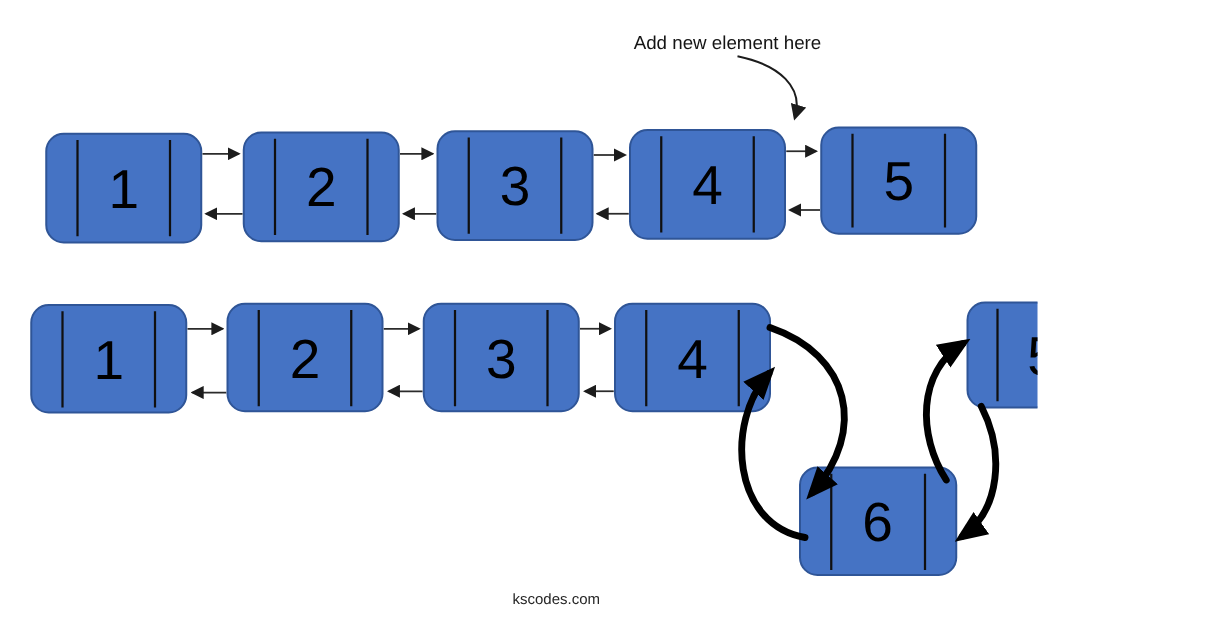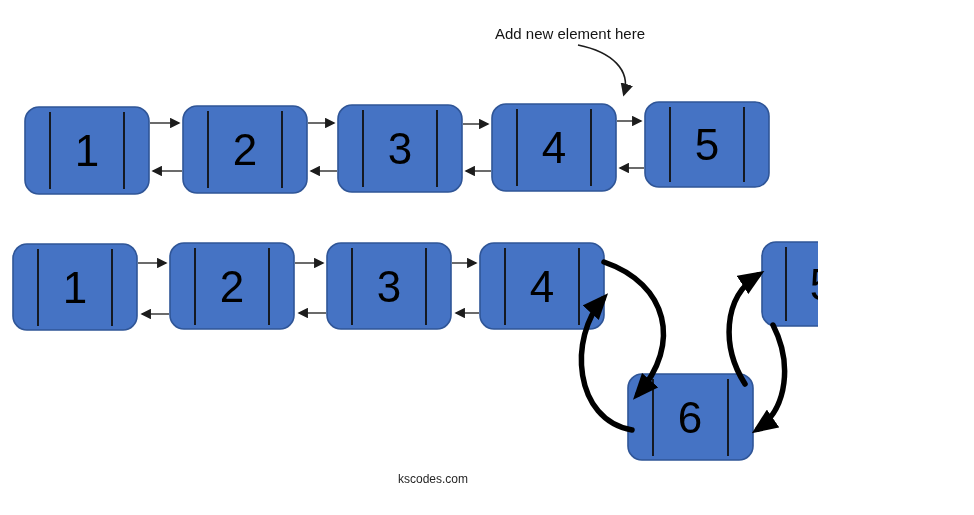--- a/index.html
+++ b/index.html
@@ -1,17 +1,17 @@
 <!DOCTYPE html>
 <html><head>
 <meta charset="utf-8">
 <style>
   html,body{margin:0;padding:0;background:#fff;}
   .stage{position:relative;width:818px;height:515px;background:#ffffff;overflow:hidden;
-         font-family:"Liberation Sans",sans-serif;}
+         font-family:"Liberation Sans",sans-serif;margin-left:12px;}
   svg{display:block}
   .node{fill:#4573C4;stroke:#2F5597;stroke-width:1.6;}
   .divline{stroke:#101010;stroke-width:1.8;}
   .num{font-family:"Liberation Sans",sans-serif;font-size:44px;fill:#000000;text-anchor:middle;}
   .thin{stroke:#2b2b2b;stroke-width:1.4;fill:none;}
   .thick{stroke:#000000;stroke-width:5.5;fill:none;stroke-linecap:round;}
   .annot-line{stroke:#1c1c1c;stroke-width:1.6;fill:none;}
   .annot-text{font-family:"Liberation Sans",sans-serif;font-size:15px;fill:#141414;text-anchor:middle;}
   .mark{font-family:"Liberation Sans",sans-serif;font-size:12px;fill:#262626;}
 </style>

